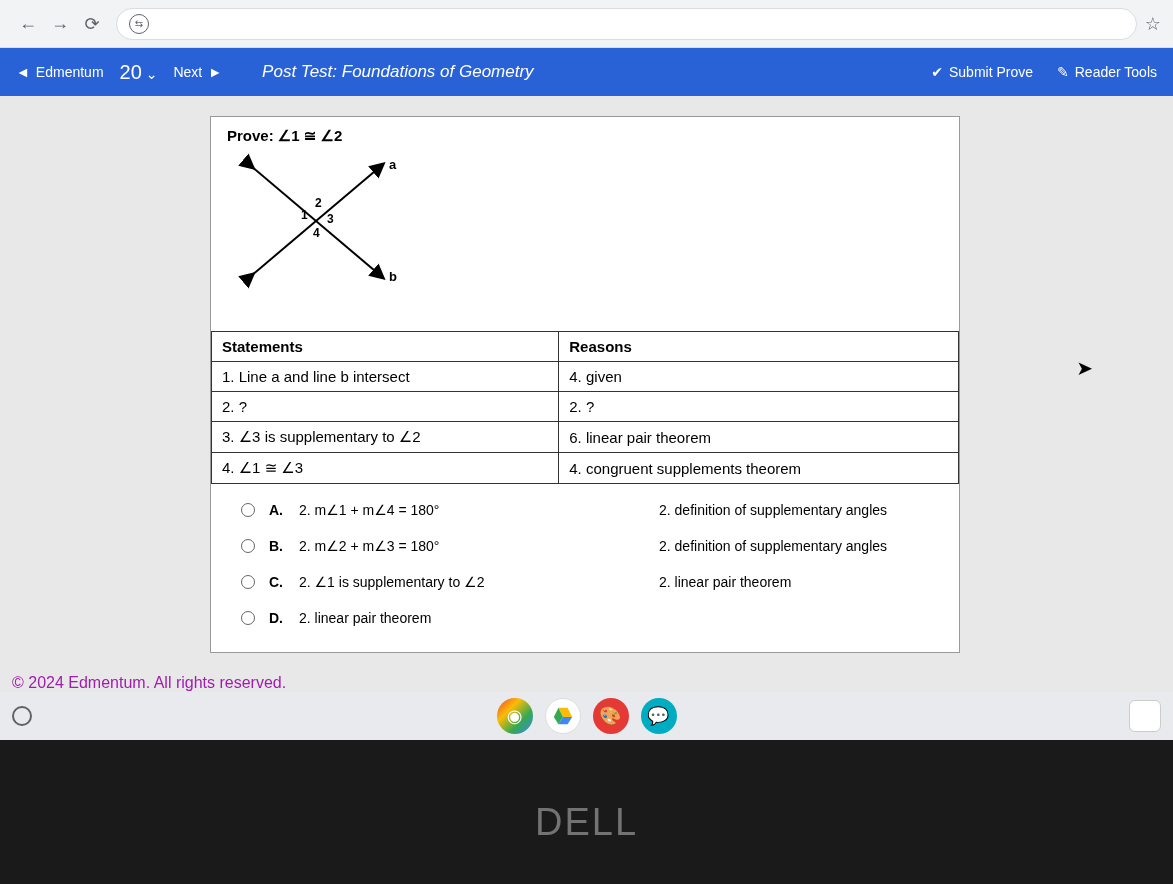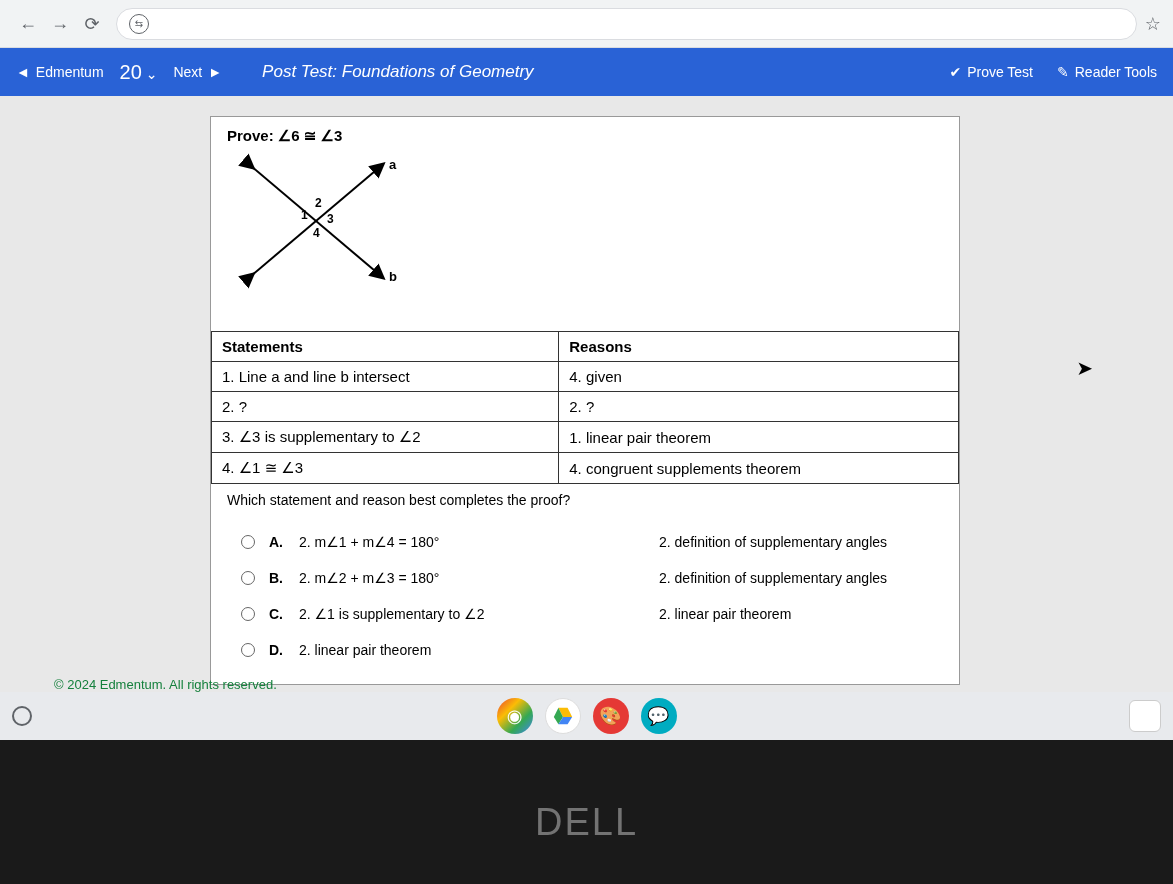--- a/index.html
+++ b/index.html
@@ -25,21 +25,21 @@
 .proof-table { width: 100%; border-collapse: collapse; font-size: 15px; margin-top: 40px; }
 .proof-table th, .proof-table td { border: 1px solid #333; padding: 6px 10px; text-align: left; }
 .proof-table th { font-weight: bold; background: #fff; }
 .which-line { padding: 8px 16px; font-size: 14px; }
 .options { padding: 8px 30px 16px; }
 .option-row { display: flex; align-items: center; padding: 10px 0; font-size: 14px; }
 .option-row .radio { width: 14px; height: 14px; border: 1px solid #666; border-radius: 50%; margin-right: 14px; }
 .option-row .letter { font-weight: bold; width: 30px; }
 .option-row .stmt { width: 360px; }
 .option-row .reason { flex: 1; }
-.footer { position: absolute; bottom: 48px; left: 12px; font-size: 13px; color: #15803d; margin-left: 42px; }
+.footer { position: absolute; bottom: 48px; left: 12px; font-size: 16px; color: #a21caf; }
 .taskbar { position: absolute; bottom: 0; left: 0; right: 0; height: 48px; background: #e8eaed; display: flex; align-items: center; padding: 0 12px; }
 .taskbar .circle-btn { width: 20px; height: 20px; border: 2px solid #5f6368; border-radius: 50%; }
 .taskbar .center-icons { position: absolute; left: 50%; transform: translateX(-50%); display: flex; gap: 12px; }
 .dock-icon { width: 36px; height: 36px; border-radius: 50%; display: flex; align-items: center; justify-content: center; font-size: 18px; color: #fff; }
 .chrome-i { background: linear-gradient(135deg, #ea4335, #fbbc05, #34a853, #4285f4); }
 .drive-i { background: #fff; border: 1px solid #ddd; }
 .paint-i { background: #e53935; }
 .msg-i { background: #00acc1; }
 .taskbar .right-icon { margin-left: auto; width: 32px; height: 32px; background: #fff; border-radius: 6px; border: 1px solid #ccc; }
 .dell-logo { position: absolute; bottom: 40px; left: 50%; transform: translateX(-50%); color: #737373; font-size: 38px; font-weight: 300; letter-spacing: 2px; font-family: Arial; }
@@ -71,32 +71,32 @@
       </div>
       <div class="next-btn">
         <span>Next</span>
         <span>►</span>
       </div>
       <div class="title">Post Test: Foundations of Geometry</div>
     </div>
     <div class="right">
       <div class="submit-btn">
         <span>✔</span>
-        <span>Prove Test</span>
+        <span>Submit Prove</span>
       </div>
       <div class="reader-btn">
         <span>✎</span>
         <span>Reader Tools</span>
       </div>
     </div>
   </div>
 
   <div class="content">
     <div class="question-box">
-      <div class="prove-line">Prove: ∠6 ≅ ∠3</div>
+      <div class="prove-line">Prove: ∠1 ≅ ∠2</div>
       <div class="diagram">
         <svg viewBox="0 0 180 140">
           <defs>
             <marker id="arr" markerWidth="8" markerHeight="8" refX="5" refY="4" orient="auto">
               <path d="M0,0 L8,4 L0,8 Z" fill="#000"></path>
             </marker>
           </defs>
           <line x1="20" y1="15" x2="150" y2="125" stroke="#000" stroke-width="2" marker-start="url(#arr)" marker-end="url(#arr)"></line>
           <line x1="20" y1="125" x2="150" y2="15" stroke="#000" stroke-width="2" marker-start="url(#arr)" marker-end="url(#arr)"></line>
           <text x="158" y="18" font-size="13" font-weight="bold">a</text>
@@ -116,29 +116,28 @@
         <tr>
               <td>1. Line a and line b intersect</td>
               <td>4. given</td>
             </tr>
         <tr>
               <td>2. ?</td>
               <td>2. ?</td>
             </tr>
         <tr>
               <td>3. ∠3 is supplementary to ∠2</td>
-              <td>1. linear pair theorem</td>
+              <td>6. linear pair theorem</td>
             </tr>
         <tr>
               <td>4. ∠1 ≅ ∠3</td>
               <td>4. congruent supplements theorem</td>
             </tr>
       </tbody>
         </table>
-      <div class="which-line">Which statement and reason best completes the proof?</div>
       <div class="options">
         <div class="option-row">
           <div class="radio"></div>
           <div class="letter">A.</div>
           <div class="stmt">2. m∠1 + m∠4 = 180°</div>
           <div class="reason">2. definition of supplementary angles</div>
         </div>
         <div class="option-row">
           <div class="radio"></div>
           <div class="letter">B.</div>

